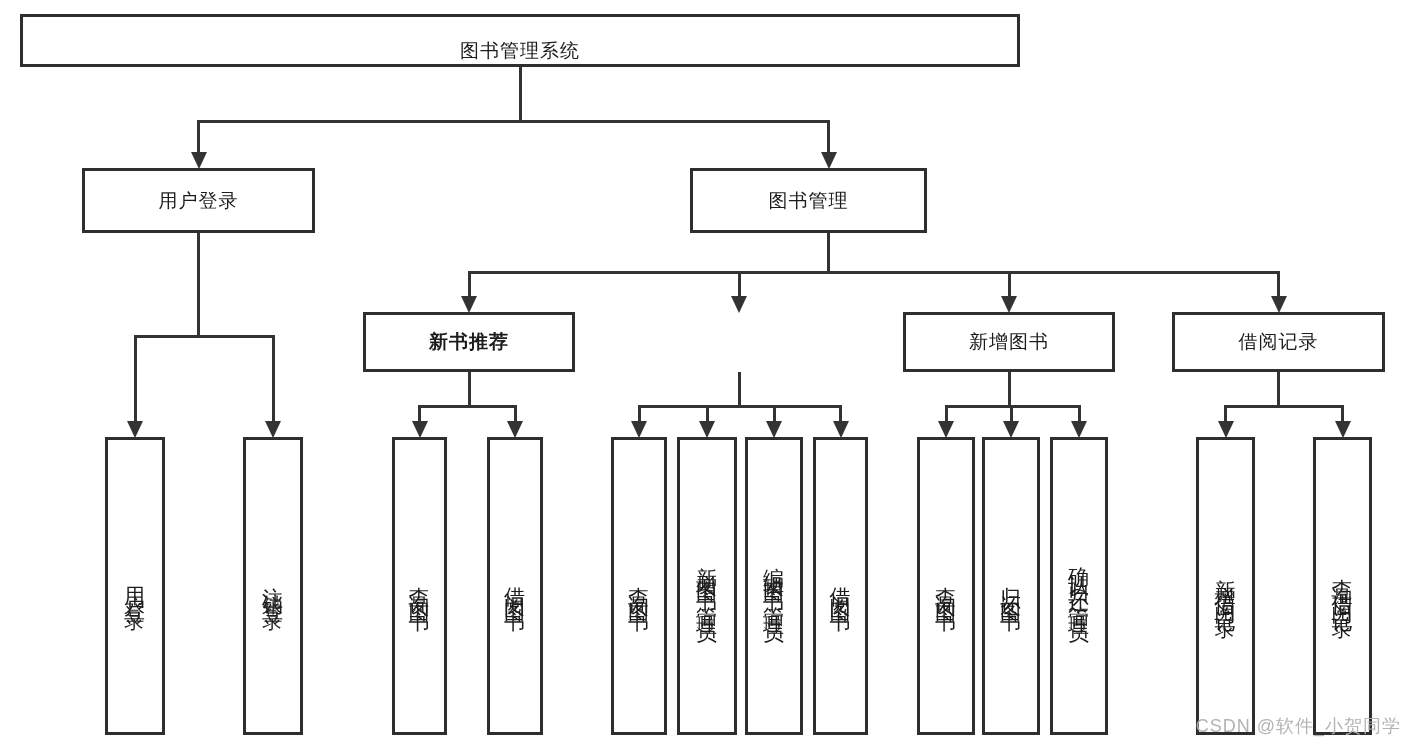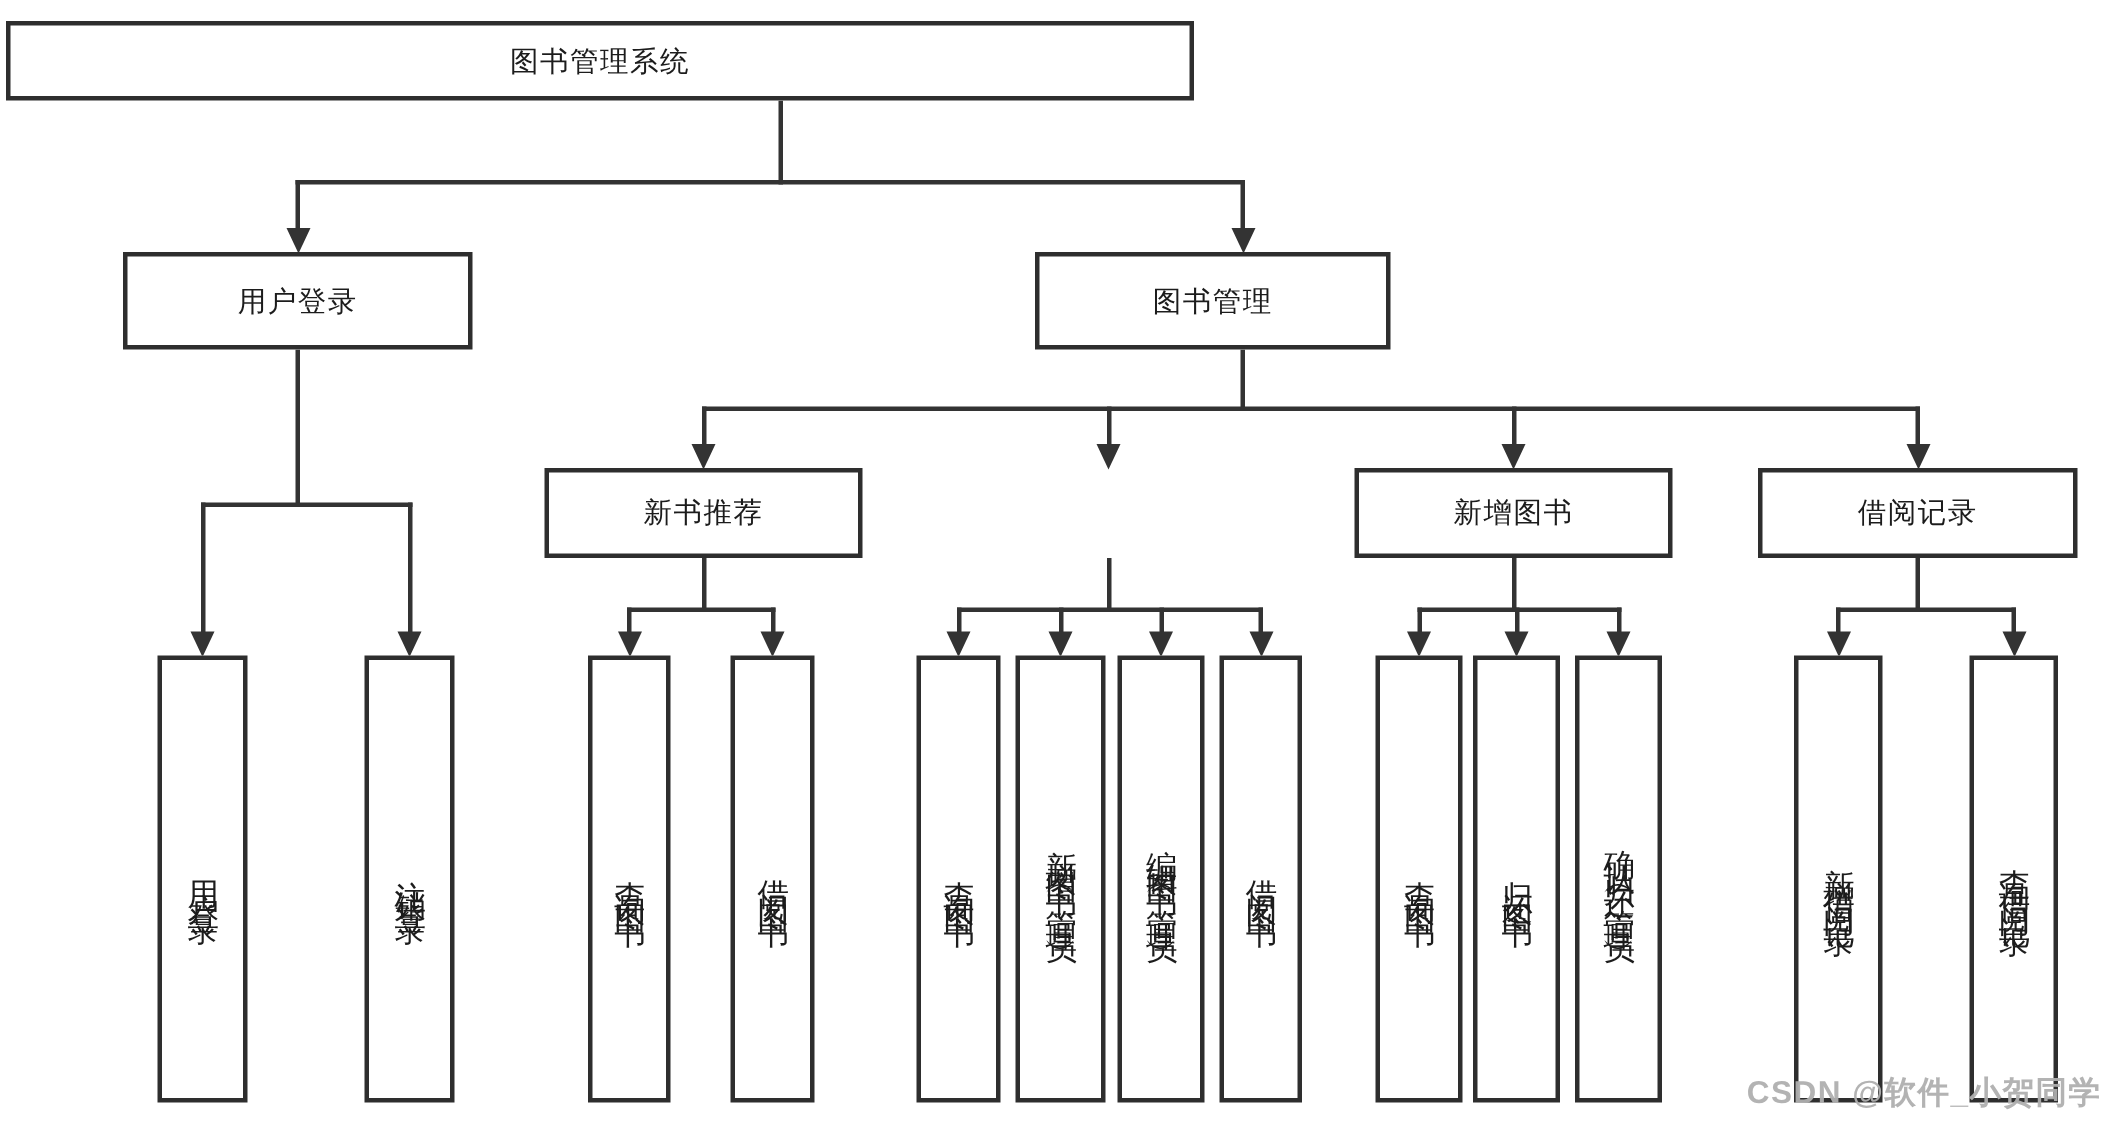--- a/index.html
+++ b/index.html
@@ -55,44 +55,43 @@
     border-left: 8px solid transparent;
     border-right: 8px solid transparent;
     border-top: 17px solid #333333;
     z-index: 1;
   }
 
   .watermark {
     position: absolute;
     top: 714px;
     right: 4px;
-    font-size: 21px;
+    font-size: 18px;
     color: rgba(175,175,175,0.95);
     z-index: 3;
     letter-spacing: 1px;
-    font-weight: bold;
   }
 </style>
 </head>
 <body>
 
 <div class="canvas">
 
-  <div class="hbox" style="left:4px; top:14px; width:792px; height:53px;">
+  <div class="hbox" style="left:20px; top:14px; width:1000px; height:53px;align-items:flex-end;">
     <span>图书管理系统</span>
   </div>
 
   <div class="hbox" style="left:82px; top:168px; width:233px; height:65px;">
     <span>用户登录</span>
   </div>
   <div class="hbox" style="left:690px; top:168px; width:237px; height:65px;">
     <span>图书管理</span>
   </div>
 
-  <div class="hbox" style="left:363px; top:312px; width:212px; height:60px;">
+  <div class="hbox" style="left:363px; top:312px; width:212px; height:60px;font-weight:bold;">
     <span>新书推荐</span>
   </div>
   <div class="hbox" style="left:903px; top:312px; width:212px; height:60px;">
     <span>新增图书</span>
   </div>
   <div class="hbox" style="left:1172px; top:312px; width:213px; height:60px;">
     <span>借阅记录</span>
   </div>
 
   <div class="vbox" style="left:105px; width:60px;">

